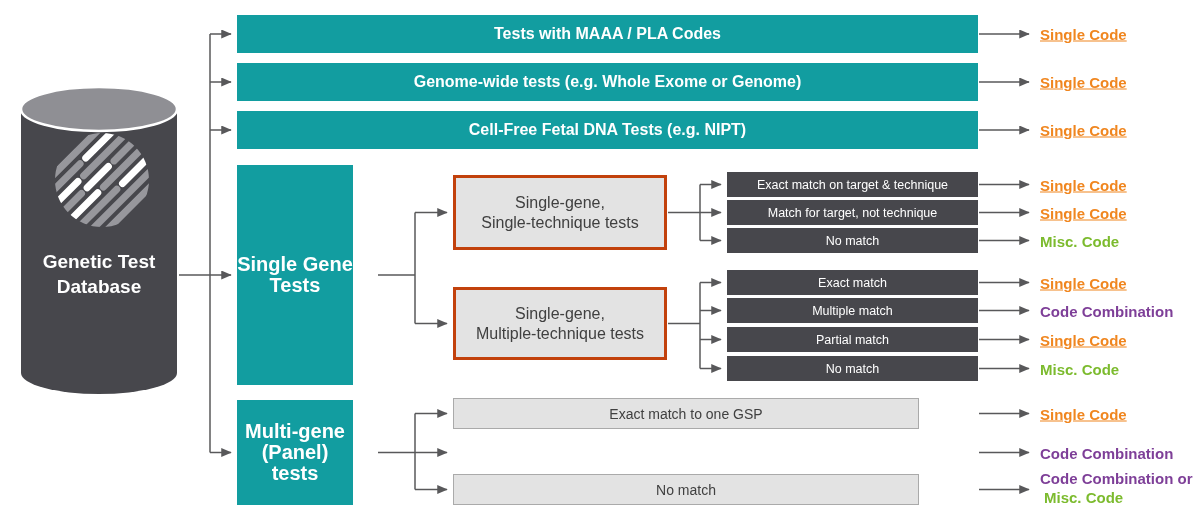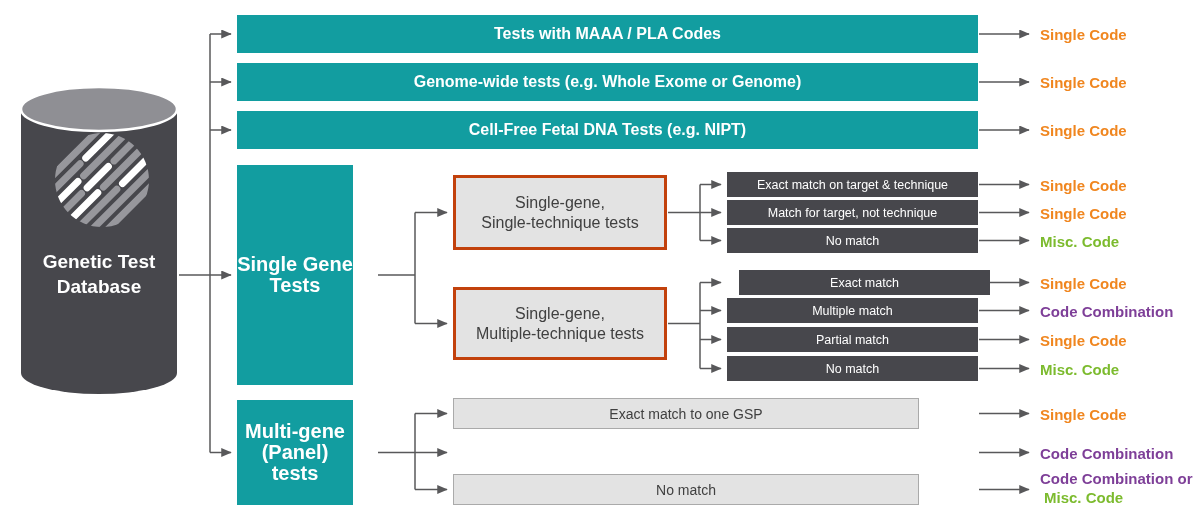--- a/index.html
+++ b/index.html
@@ -36,21 +36,21 @@
   
   .gray-bar{
     position:absolute;left:453px;width:466px;height:31px;background:#e3e3e3;border:1px solid #aaaaaa;
     color:#404040;font-size:14px;display:flex;align-items:center;justify-content:center;text-align:center;
   }
   
   .result{
     position:absolute;left:1040px;font-weight:bold;font-size:15px;white-space:nowrap;
     transform:translateY(-50%);
   }
-  .result.orange{color:#f0861f;}
+  .result.orange{color:#f0861f;text-decoration:underline;}
   .result.green{color:#7cbb2e;}
   .result.purple{color:#7e3f98;}
   .result2{
     position:absolute;left:1040px;top:469px;font-weight:bold;font-size:15px;
     line-height:19px;white-space:nowrap;
   }
   .result2 .l1{color:#7e3f98;display:block;}
   .result2 .l2{color:#7cbb2e;display:block;padding-left:4px;}
   
   .cyl{position:absolute;left:20px;top:85px;}
@@ -181,21 +181,21 @@
   <div class="dark-row" style="top:172px;">
     <span>Exact match on target &amp; technique</span>
   </div>
   <div class="dark-row" style="top:200px;">
     <span>Match for target, not technique</span>
   </div>
   <div class="dark-row" style="top:228px;">
     <span>No match</span>
   </div>
 
-  <div class="dark-row" style="top:270px;margin-left:12px;">
+  <div class="dark-row" style="top:270px;">
     <span>Exact match</span>
   </div>
   <div class="dark-row" style="top:298px;">
     <span>Multiple match</span>
   </div>
   <div class="dark-row" style="top:327px;">
     <span>Partial match</span>
   </div>
   <div class="dark-row" style="top:356px;">
     <span>No match</span>

